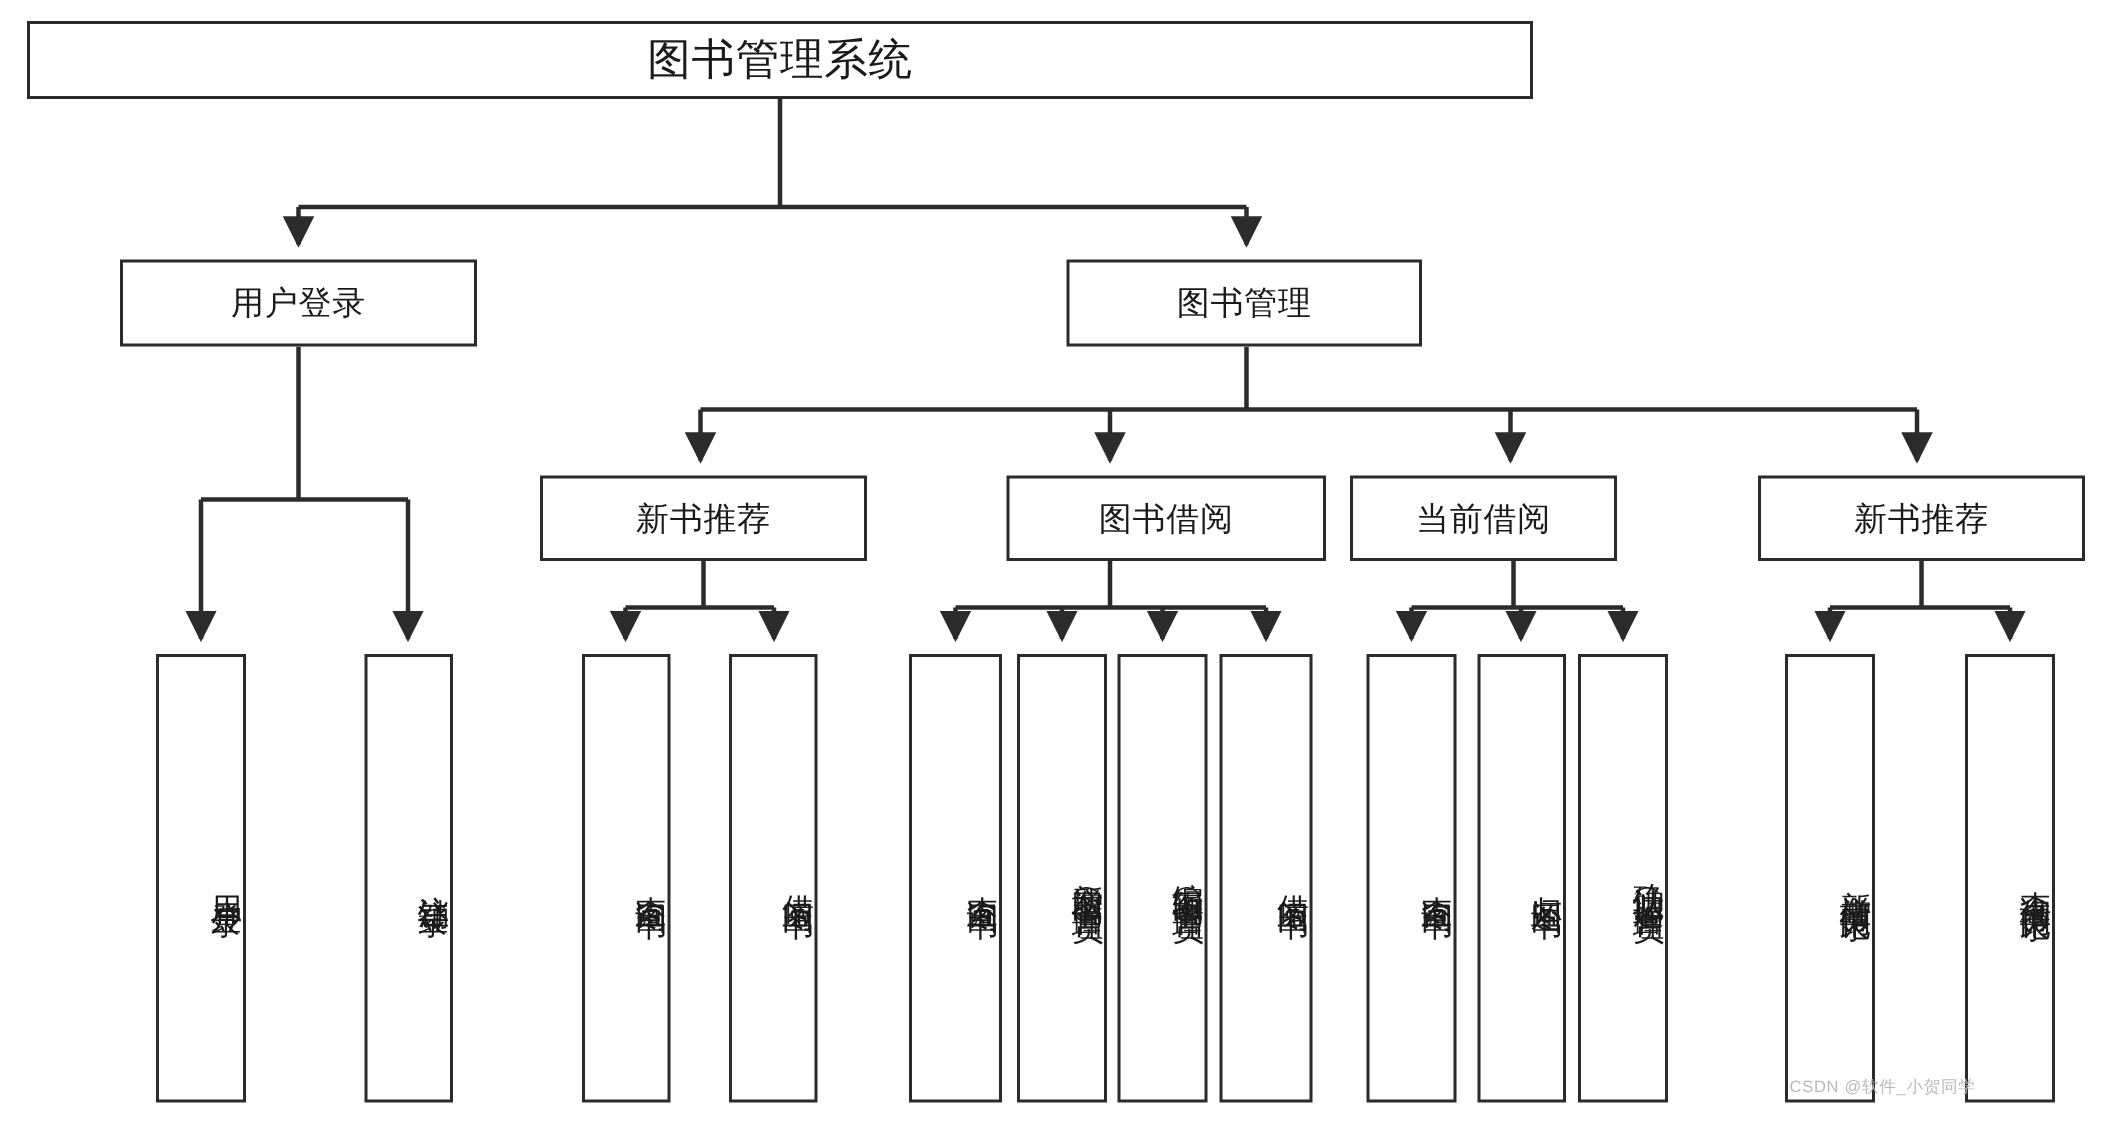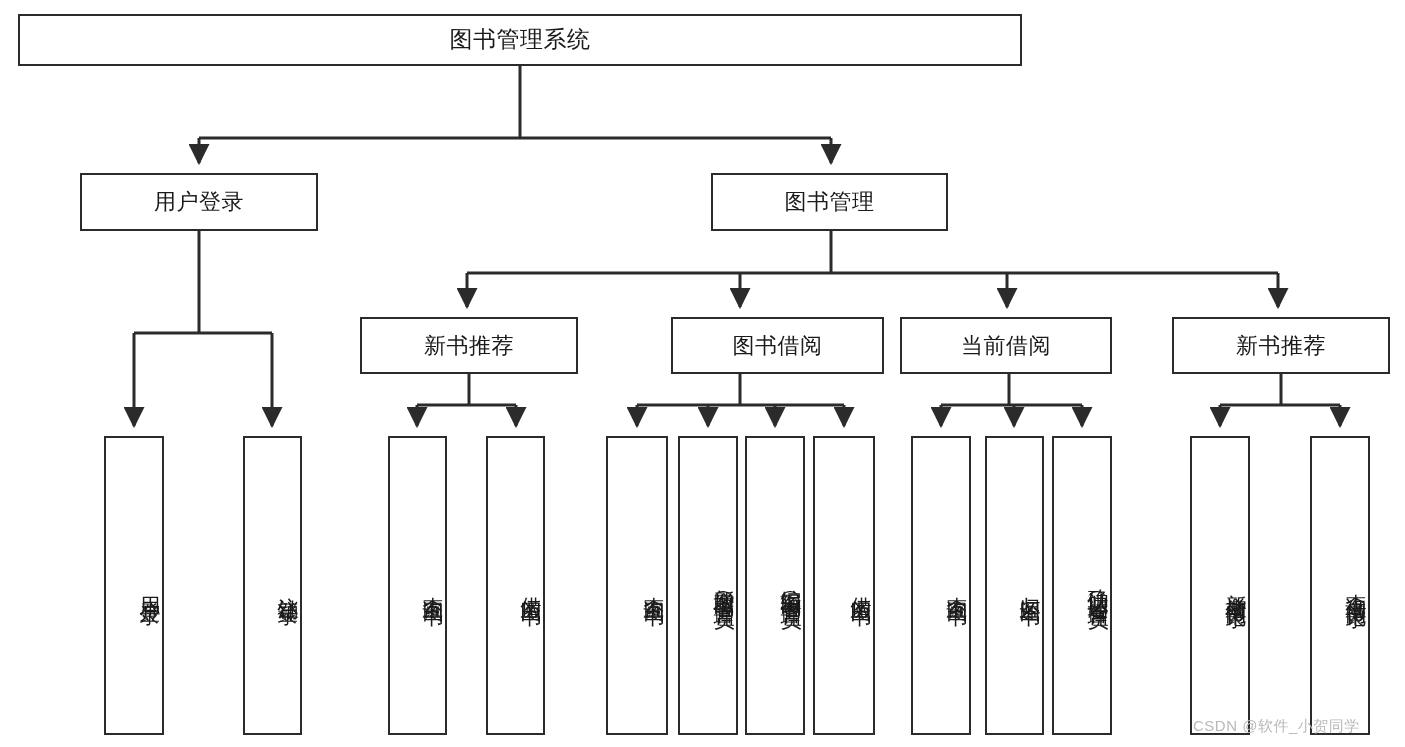--- a/index.html
+++ b/index.html
@@ -27,21 +27,21 @@
     justify-content: center;
     color: #1a1a1a;
     line-height: 1.18;
     text-align: center;
   }
   .node.horiz {
     font-size: 22px;
     letter-spacing: 0.5px;
   }
   .node.root {
-    font-size: 23px;
+    font-size: 29px;
   }
   .node.vert {
     writing-mode: vertical-rl;
     text-orientation: upright;
     font-size: 21px;
     letter-spacing: 3px;
     padding: 6px 0;
     align-items: flex-start;
     justify-content: center;
   }
@@ -53,21 +53,21 @@
   svg.links {
     position: absolute;
     left: 0;
     top: 0;
     width: 1405px;
     height: 747px;
     pointer-events: none;
   }
   .watermark {
     position: absolute;
-    font-size: 15px;
+    font-size: 11px;
     color: #b9b9b9;
     white-space: nowrap;
     letter-spacing: 0.5px;
   }
 </style>
 </head>
 <body>
 
 <div id="canvas">
 
@@ -122,21 +122,21 @@
     </g>
   </svg>
 
   <div class="node horiz root" id="n-root" style="left: 18px; top: 14px; width: 1004px; height: 52px;">图书管理系统</div>
 
   <div class="node horiz" id="n-l2-0" style="left: 80px; top: 173px; width: 238px; height: 58px;">用户登录</div>
   <div class="node horiz" id="n-l3-0" style="left: 360px; top: 317px; width: 218px; height: 57px;">新书推荐</div>
 
   <div class="node horiz" id="n-l2-1" style="left: 711px; top: 173px; width: 237px; height: 58px;">图书管理</div>
   <div class="node horiz" id="n-l3-1" style="left: 634px; top: 317px; width: 213px; height: 57px; margin-left: 37px;">图书借阅</div>
-  <div class="node horiz" id="n-l3-2" style="left: 900px; top: 317px; width: 212px; height: 57px;">当前借阅</div>
+  <div class="node horiz" id="n-l3-2" style="left: 900px; top: 317px; width: 178px; height: 57px;">当前借阅</div>
   <div class="node horiz" id="n-l3-3" style="left: 1172px; top: 317px; width: 218px; height: 57px;">新书推荐</div>
 
   <div class="node vert" id="n-leaf-0" style="left: 104px; top: 436px; width: 60px; height: 299px;">
       <span class="vlabel">用户登录</span>
     </div>
   <div class="node vert" id="n-leaf-1" style="left: 243px; top: 436px; width: 59px; height: 299px;">
       <span class="vlabel">注销登录</span>
     </div>
   <div class="node vert" id="n-leaf-2" style="left: 388px; top: 436px; width: 59px; height: 299px;">
       <span class="vlabel">查询图书</span>

